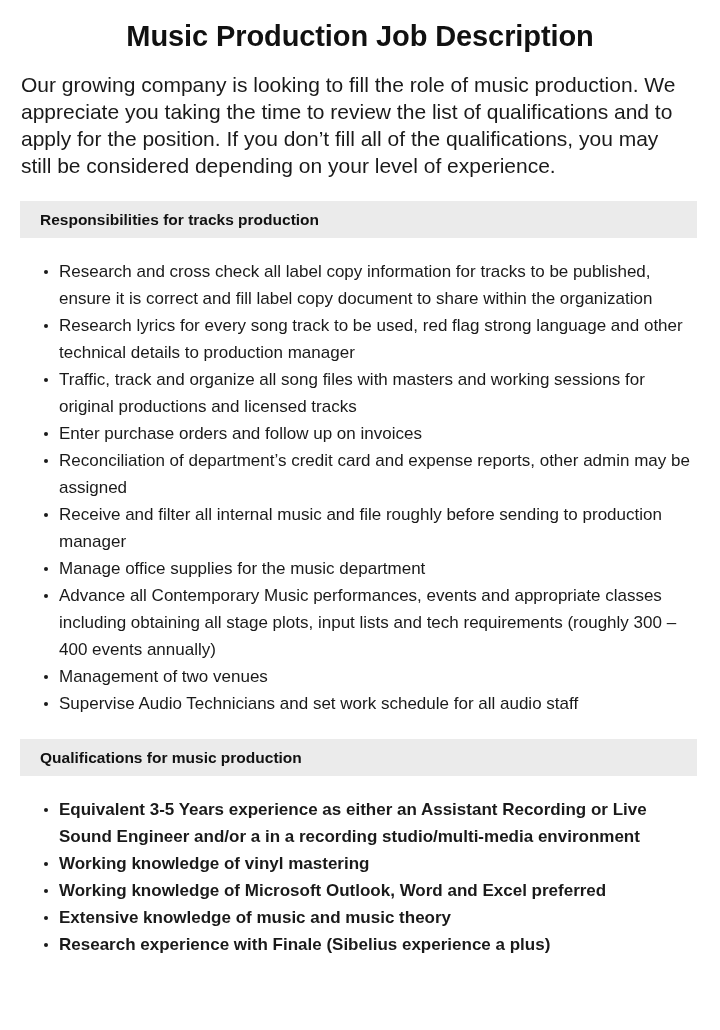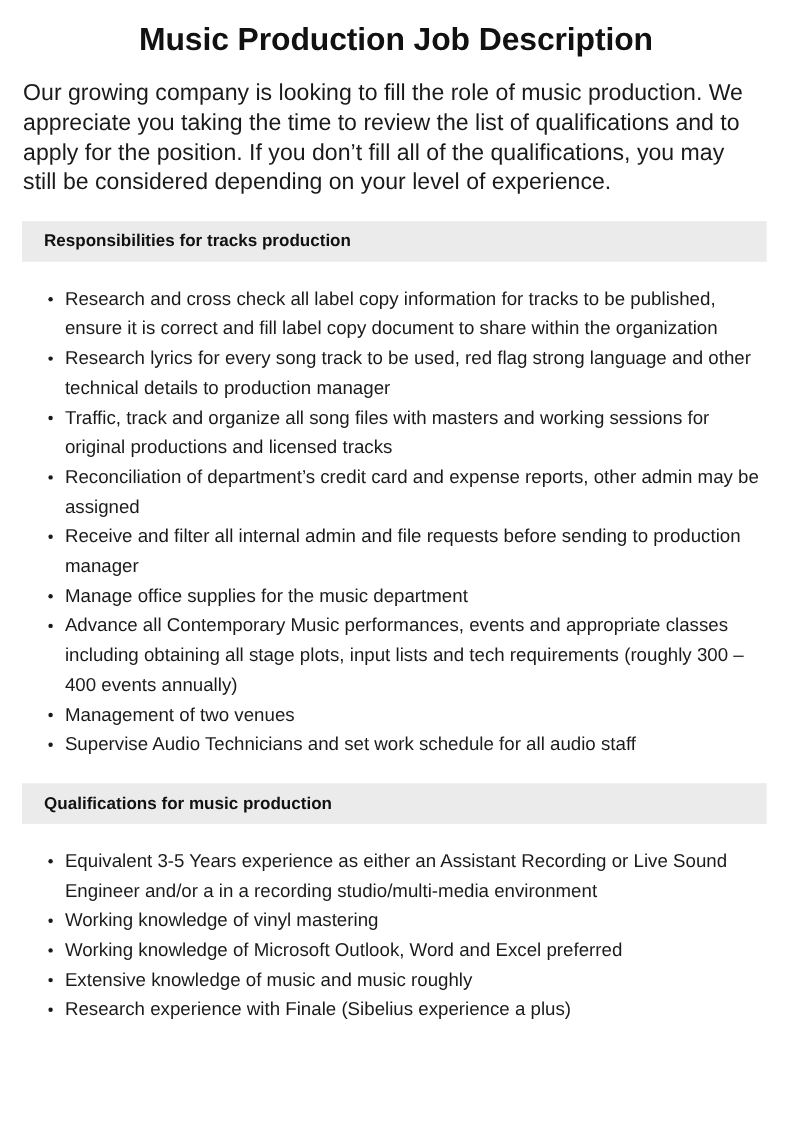--- a/index.html
+++ b/index.html
@@ -64,21 +64,21 @@
     line-height: 17px;
   }
 
   
   ul.bullets {
     margin: 0;
     padding: 0;
     list-style: none;
   }
   ul.bullets.first-list { margin-top: 20px; }
-  ul.bullets.second-list { margin-top: 20px; }
+  ul.bullets.second-list { margin-top: 20px; font-weight: bold; }
 
   ul.bullets > li {
     position: relative;
     padding-left: 59px;
     padding-right: 28px;
     font-size: 17px;
     line-height: 27px;
     color: #1a1a1a;
   }
   ul.bullets > li::before {
@@ -102,33 +102,34 @@
   <p class="intro">Our growing company is looking to fill the role of music production. We appreciate you taking the time to review the list of qualifications and to apply for the position. If you don’t fill all of the qualifications, you may still be considered depending on your level of experience.</p>
 
   <div class="section-band">
     <span class="band-text">Responsibilities for tracks production</span>
   </div>
 
   <ul class="bullets first-list">
     <li>Research and cross check all label copy information for tracks to be published, ensure it is correct and fill label copy document to share within the organization</li>
     <li>Research lyrics for every song track to be used, red flag strong language and other technical details to production manager</li>
     <li>Traffic, track and organize all song files with masters and working sessions for original productions and licensed tracks</li>
+    <li>Enter purchase orders and follow up on invoices</li>
     <li>Reconciliation of department’s credit card and expense reports, other admin may be assigned</li>
-    <li>Receive and filter all internal admin and file requests before sending to production manager</li>
+    <li>Receive and filter all internal music and file roughly before sending to production manager</li>
     <li>Manage office supplies for the music department</li>
     <li>Advance all Contemporary Music performances, events and appropriate classes including obtaining all stage plots, input lists and tech requirements (roughly 300 – 400 events annually)</li>
     <li>Management of two venues</li>
     <li>Supervise Audio Technicians and set work schedule for all audio staff</li>
   </ul>
 
   <div class="section-band">
     <span class="band-text">Qualifications for music production</span>
   </div>
 
   <ul class="bullets second-list">
     <li>Equivalent 3-5 Years experience as either an Assistant Recording or Live Sound Engineer and/or a in a recording studio/multi-media environment</li>
     <li>Working knowledge of vinyl mastering</li>
     <li>Working knowledge of Microsoft Outlook, Word and Excel preferred</li>
-    <li>Extensive knowledge of music and music roughly</li>
+    <li>Extensive knowledge of music and music theory</li>
     <li>Research experience with Finale (Sibelius experience a plus)</li>
   </ul>
 
 </div>
 
 </body></html>

